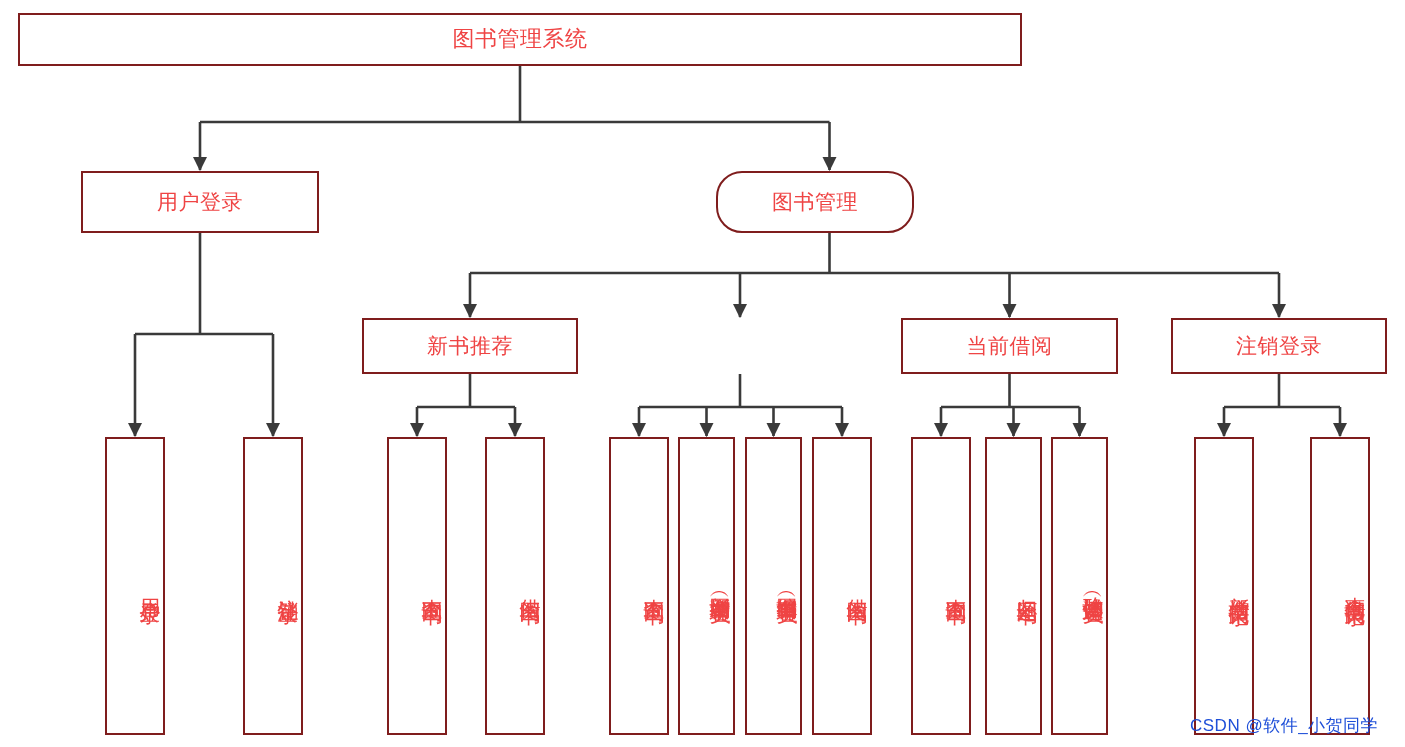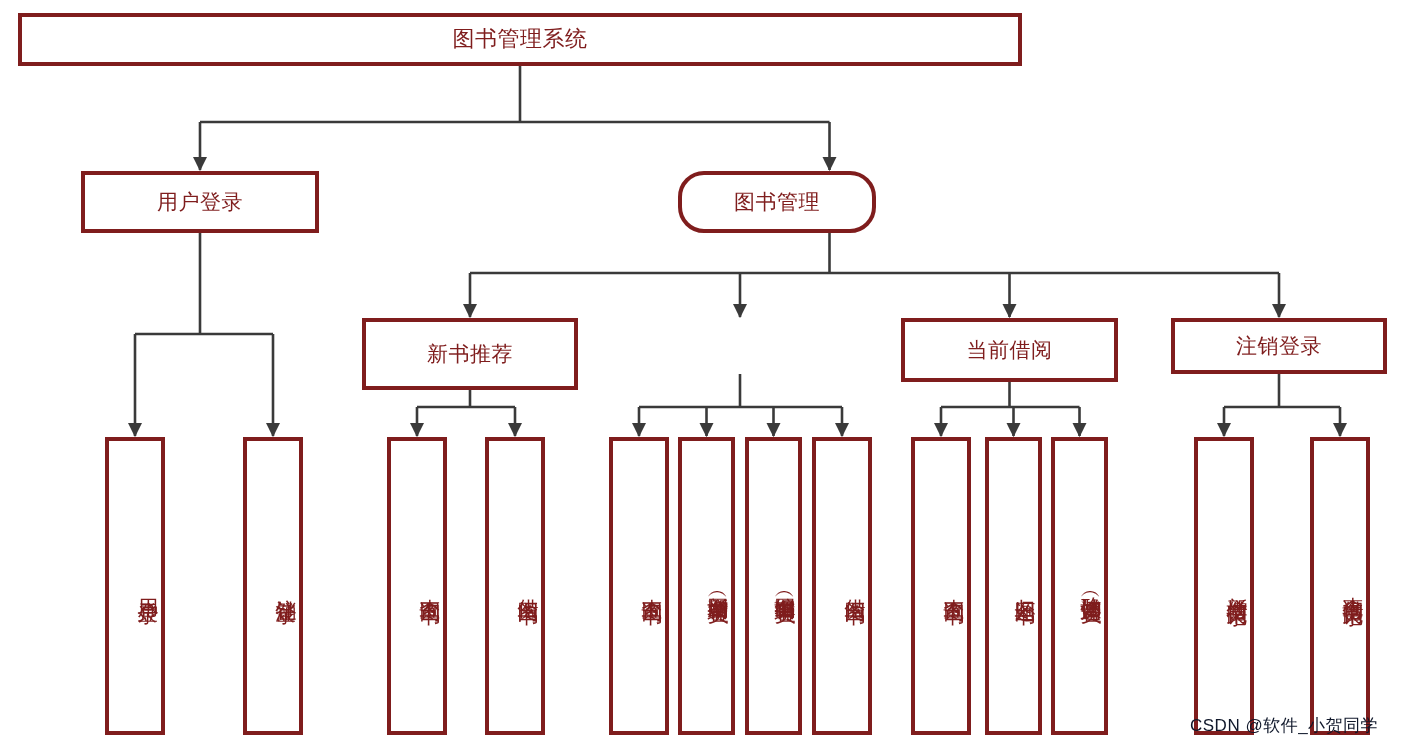--- a/index.html
+++ b/index.html
@@ -18,26 +18,26 @@
   #svg-layer {
     position: absolute;
     left: 0;
     top: 0;
     width: 1405px;
     height: 747px;
   }
   .node {
     position: absolute;
     box-sizing: border-box;
-    border: 4px solid #7f1d1d;
+    border: 2px solid #7f1d1d;
     background: #ffffff;
     display: flex;
     align-items: center;
     justify-content: center;
-    color: #7f1d1d;
+    color: #ef4444;
     z-index: 2;
   }
   .node.horiz {
     font-size: 21px;
     line-height: 1.2;
     letter-spacing: 0.5px;
   }
   .node.vert {
     writing-mode: vertical-rl;
     text-orientation: upright;
@@ -55,21 +55,21 @@
     letter-spacing: 1px;
   }
   .node.title {
     font-size: 22px;
   }
   #watermark {
     position: absolute;
     left: 1190px;
     top: 714px;
     font-size: 17px;
-    color: #0f172a;
+    color: #1d4ed8;
     z-index: 5;
     white-space: nowrap;
     letter-spacing: 0.5px;
   }
 </style>
 </head>
 <body>
 
 <div id="canvas">
 
@@ -116,28 +116,28 @@
       </g>
   </svg>
 
   <div class="node horiz title" style="left: 18px; top: 13px; width: 1004px; height: 53px;">
     <span>图书管理系统</span>
   </div>
 
   <div class="node horiz" style="left: 81px; top: 171px; width: 238px; height: 62px;">
     <span>用户登录</span>
   </div>
-  <div class="node horiz" style="left: 678px; top: 171px; width: 198px; height: 62px; border-radius: 26px;">
+  <div class="node horiz" style="left: 716px; top: 171px; width: 198px; height: 62px; border-radius: 26px;">
     <span>图书管理</span>
   </div>
 
-  <div class="node horiz" style="left: 362px; top: 318px; width: 216px; height: 72px;">
+  <div class="node horiz" style="left: 362px; top: 318px; width: 216px; height: 56px;">
     <span>新书推荐</span>
   </div>
-  <div class="node horiz" style="left: 901px; top: 318px; width: 217px; height: 64px;">
+  <div class="node horiz" style="left: 901px; top: 318px; width: 217px; height: 56px;">
     <span>当前借阅</span>
   </div>
   <div class="node horiz" style="left: 1171px; top: 318px; width: 216px; height: 56px;">
     <span>注销登录</span>
   </div>
 
   <div class="node vert" style="left: 105px; top: 437px; width: 60px; height: 298px;">
     <span>用户登录</span>
   </div>
   <div class="node vert" style="left: 243px; top: 437px; width: 60px; height: 298px;">

